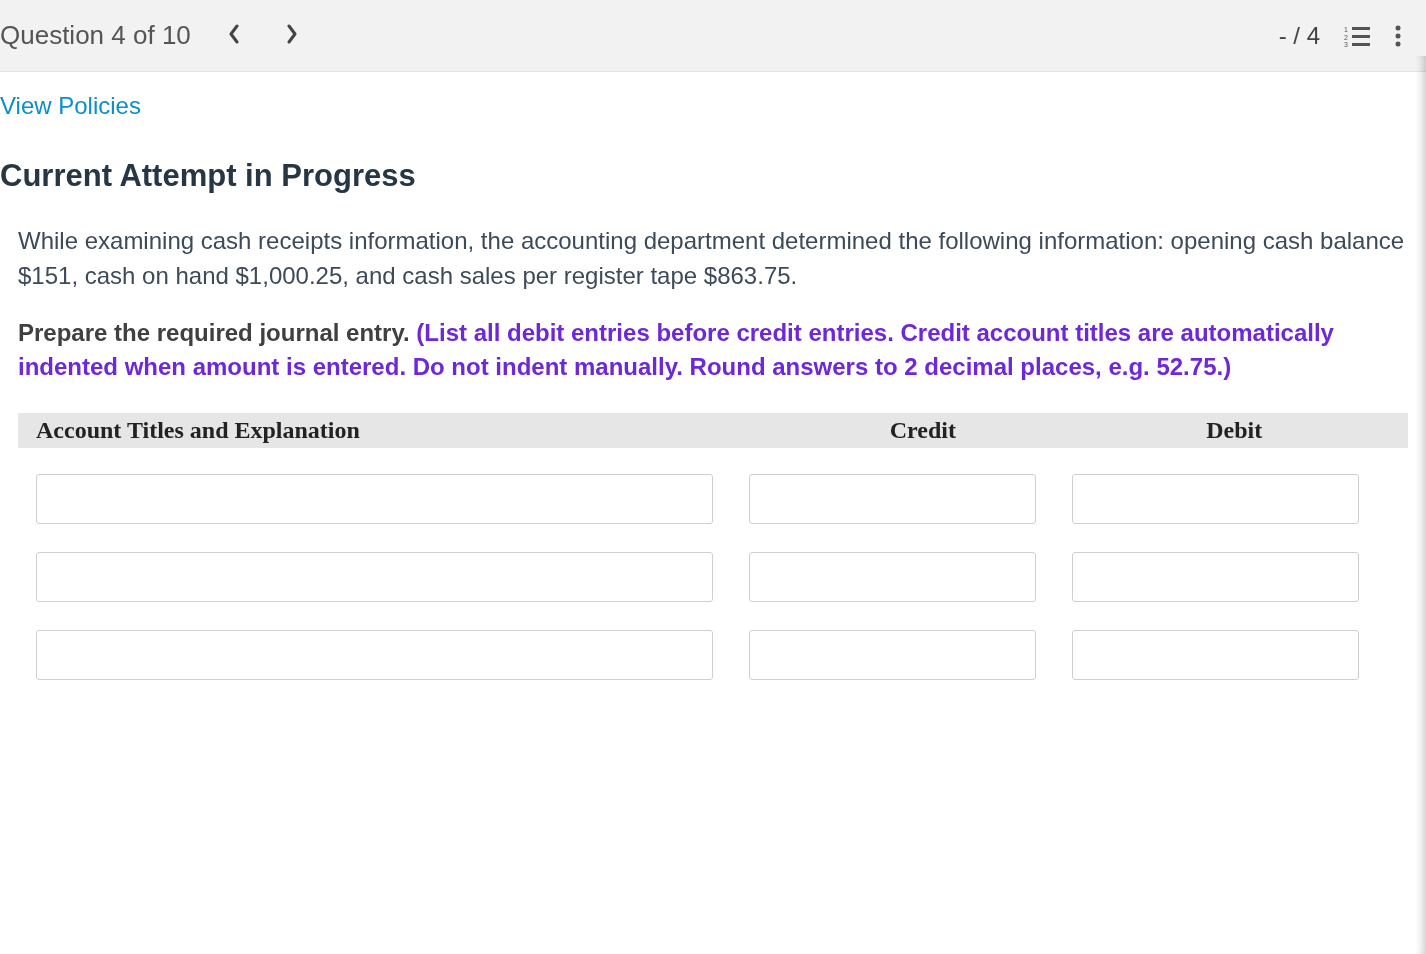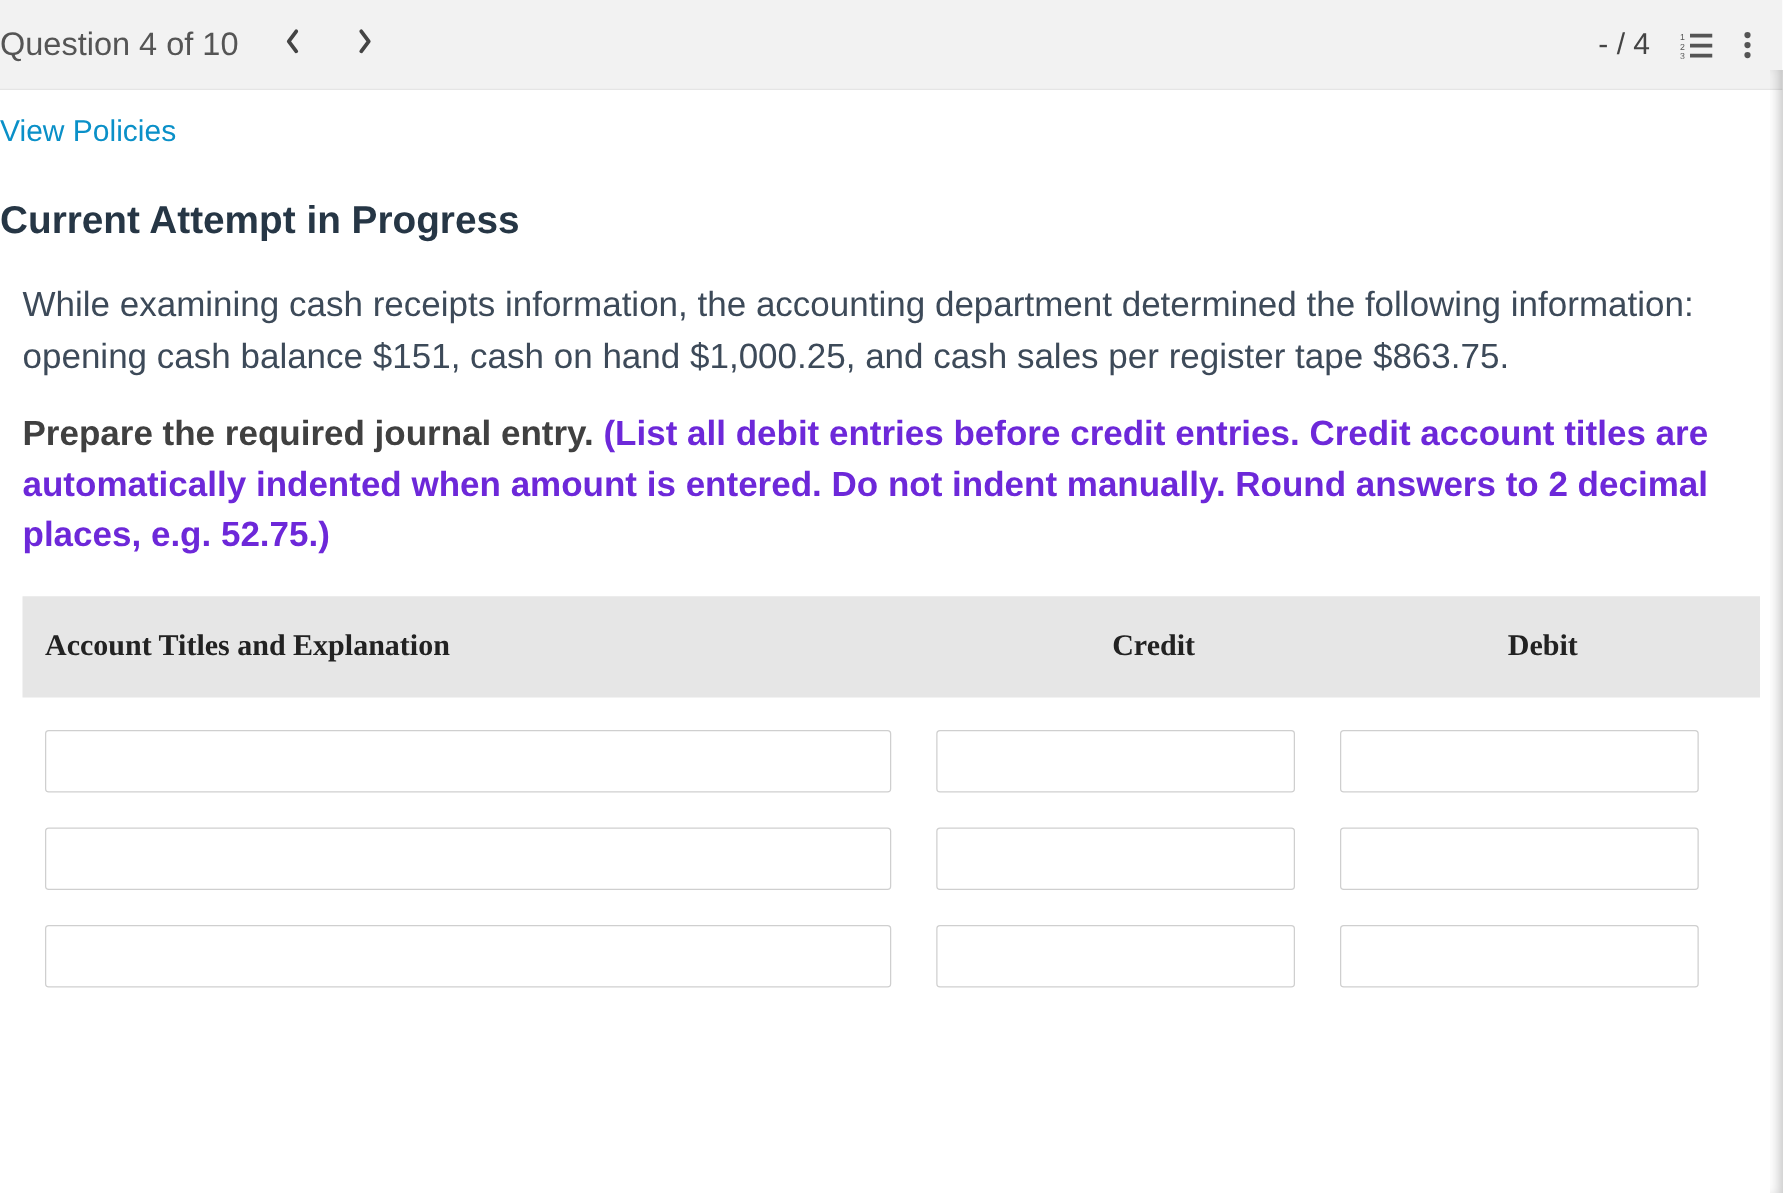--- a/index.html
+++ b/index.html
@@ -61,38 +61,38 @@
     color: #263645;
     font-weight: 700;
     font-size: 31px;
     margin: 38px 0 30px 0;
   }
   .question-body {
     padding: 0 18px;
   }
   .paragraph {
     color: #3d4a59;
-    font-size: 28px;
+    font-size: 24px;
     line-height: 1.45;
     margin: 22px 0;
   }
   .instruction-red {
     color: #6d28d9;
     font-weight: 700;
   }
   .instruction-prefix {
     color: #404040;
     font-style: normal;
     font-weight: bold;
   }
   .journal-header {
     background: #e6e6e6;
     display: flex;
     align-items: center;
-    padding: 27px 18px;
+    padding: 4px 18px;
     margin-top: 28px;
   }
   .jh-col {
     font-family: "Times New Roman", Times, serif;
     font-weight: 700;
     font-size: 24px;
     color: #222;
   }
   .jh-acct { flex: 0 0 54%; }
   .jh-debit { flex: 0 0 23%; text-align: center; }

